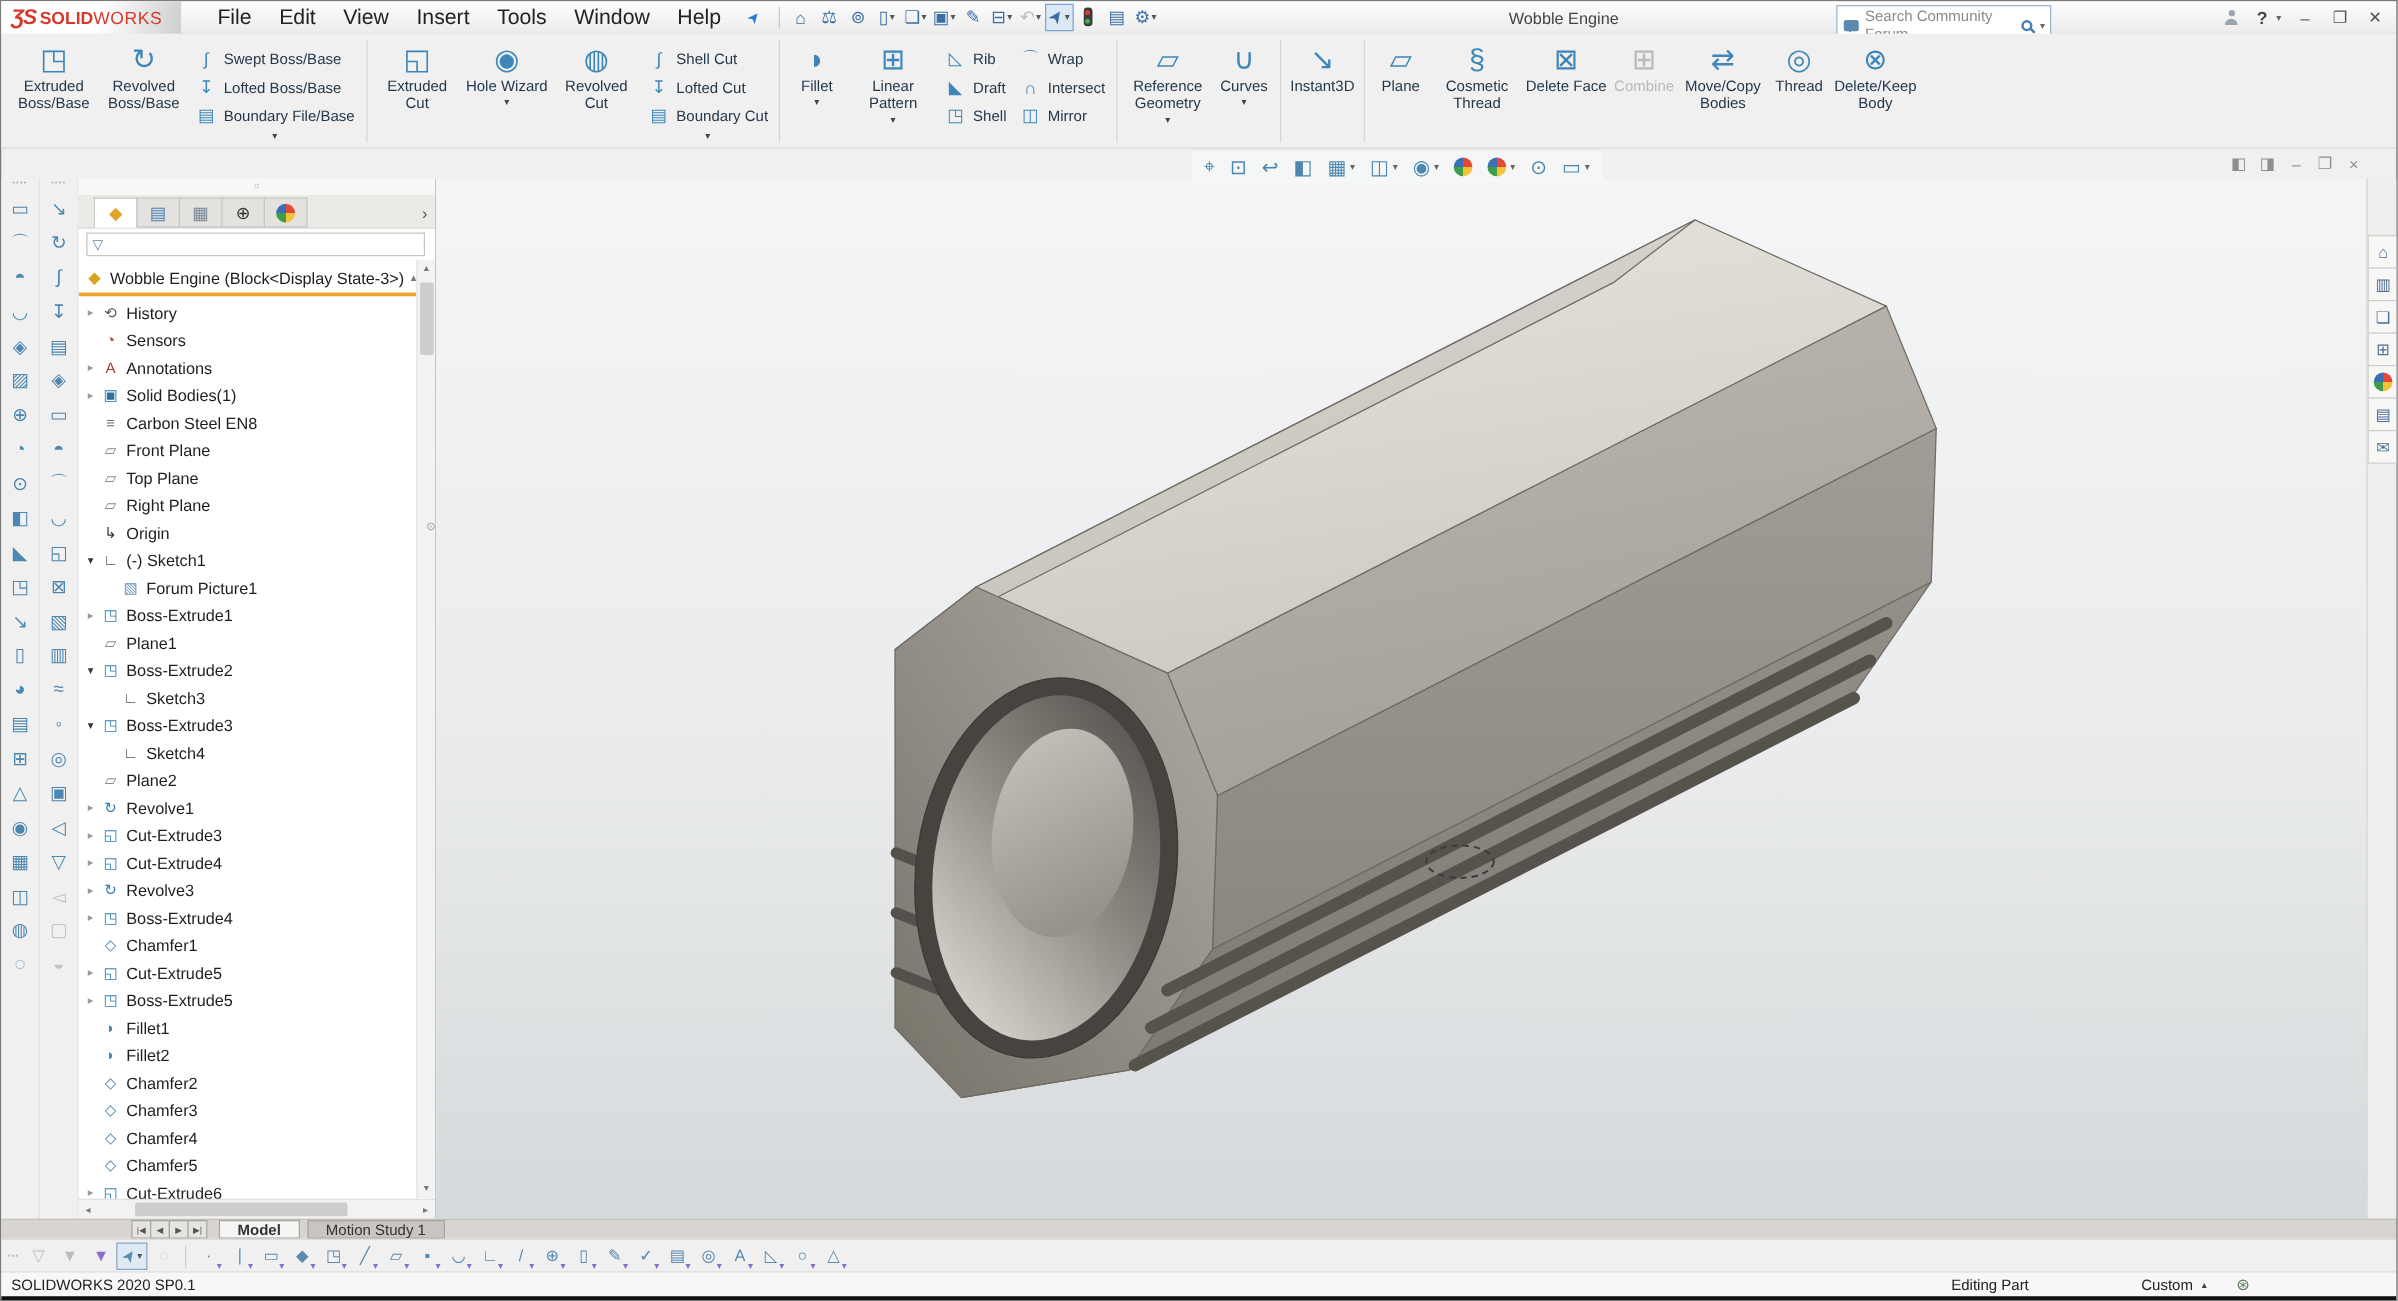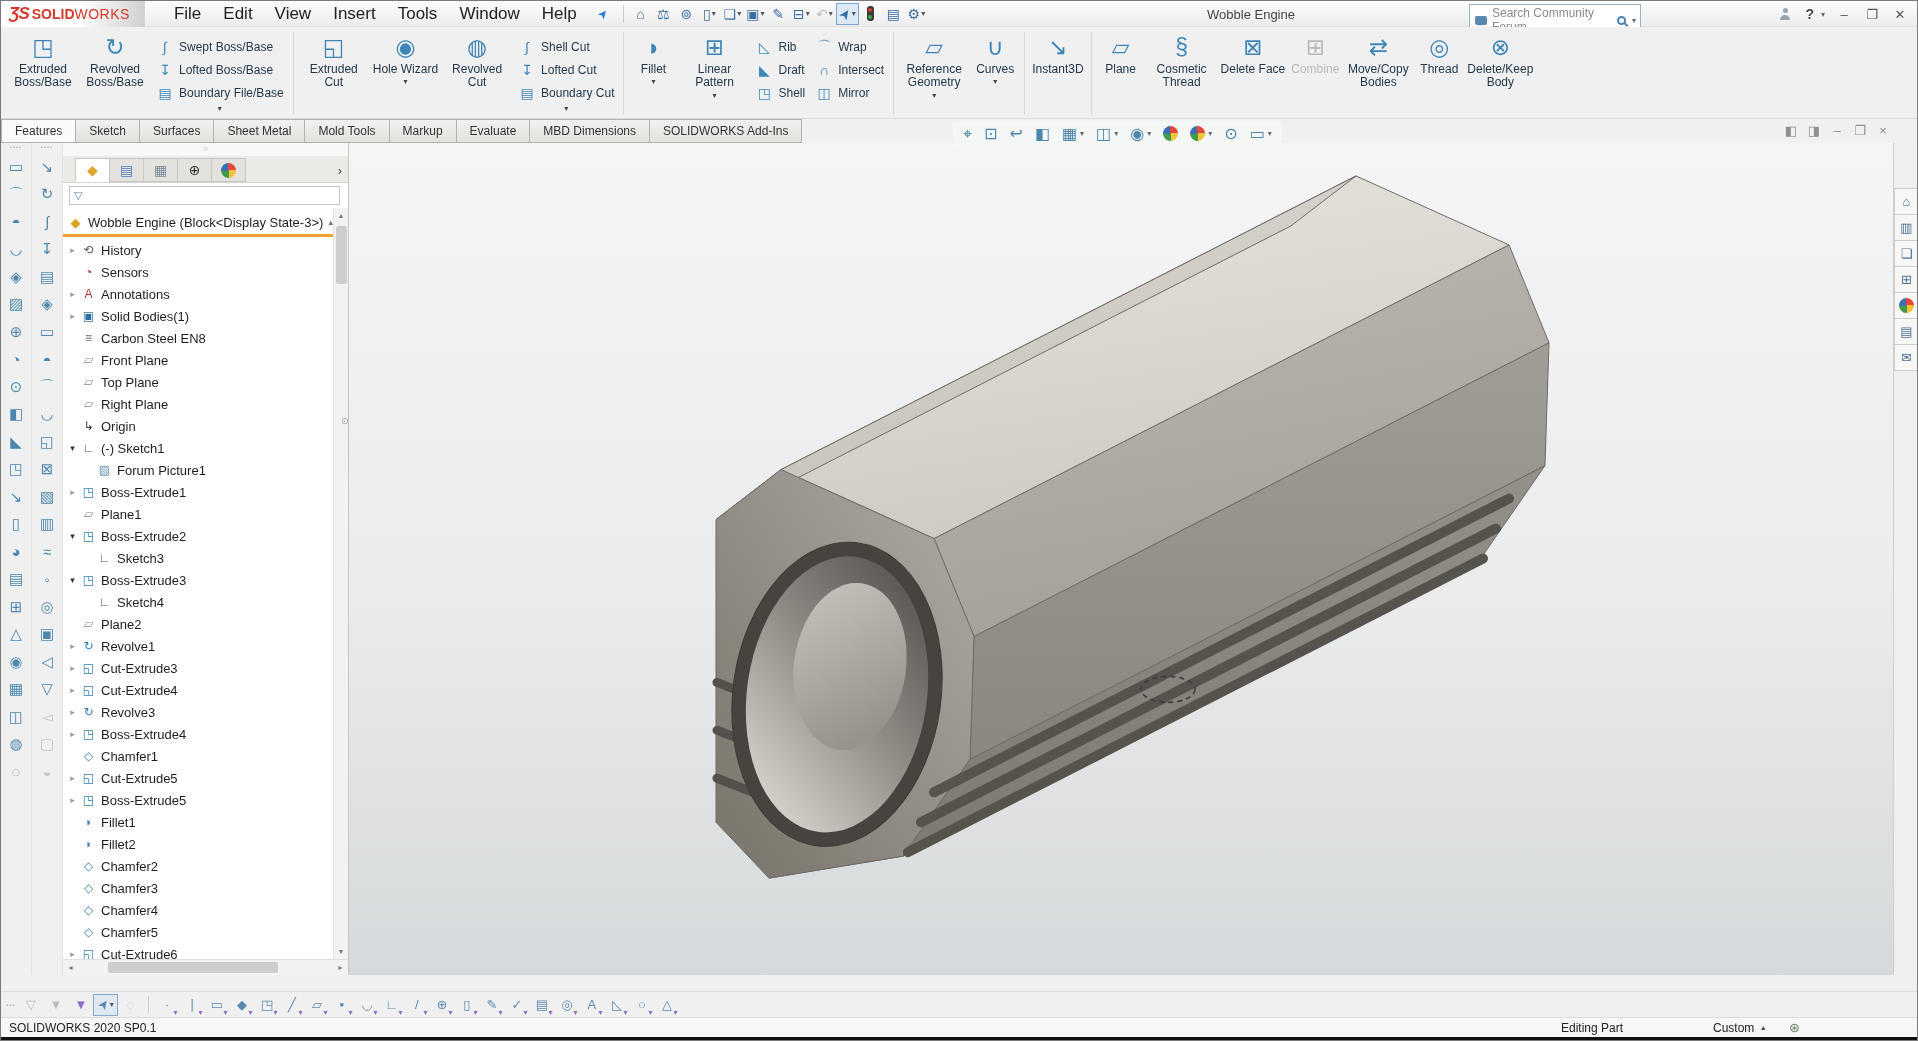--- a/index.html
+++ b/index.html
@@ -363,31 +363,20 @@
           <div class="ric">◎</div>
           <div class="rlb">Thread</div>
         </div>
         <div class="rbig">
           <div class="ric">⊗</div>
           <div class="rlb">Delete/Keep Body</div>
         </div>
       </div>
     </div>
 
-  <div class="tabstrip" id="tabstrip">
-      <div class="rtab active">Features</div>
-      <div class="rtab">Sketch</div>
-      <div class="rtab">Surfaces</div>
-      <div class="rtab">Sheet Metal</div>
-      <div class="rtab">Mold Tools</div>
-      <div class="rtab">Markup</div>
-      <div class="rtab">Evaluate</div>
-      <div class="rtab">MBD Dimensions</div>
-      <div class="rtab">SOLIDWORKS Add-Ins</div>
-    </div>
 
   <div class="headsup" id="headsup">
       <div class="hubtn">
         <span>⌖</span>
       </div>
       <div class="hubtn">
         <span>⊡</span>
       </div>
       <div class="hubtn">
         <span>↩</span>
@@ -786,20 +775,28 @@
           <span>▤</span>
         </div>
         <div class="tpbtn">
           <span>✉</span>
         </div>
       </div>
   </div>
 
   <span class="splitdot">⊙</span>
 
+  <div class="doctabs" id="doctabs">
+      <div class="pb">|◀</div>
+      <div class="pb">◀</div>
+      <div class="pb">▶</div>
+      <div class="pb">▶|</div>
+      <div class="dtab active">Model</div>
+      <div class="dtab">Motion Study 1</div>
+    </div>
 
   <div class="filterbar" id="filterbar">
     <span class="fgrip">▪▪▪</span>
   <span class="fbtn muted">
         <span>▽</span>
       </span>
       <span class="fbtn muted">
         <span>▼</span>
       </span>
       <span class="fbtn purple">

